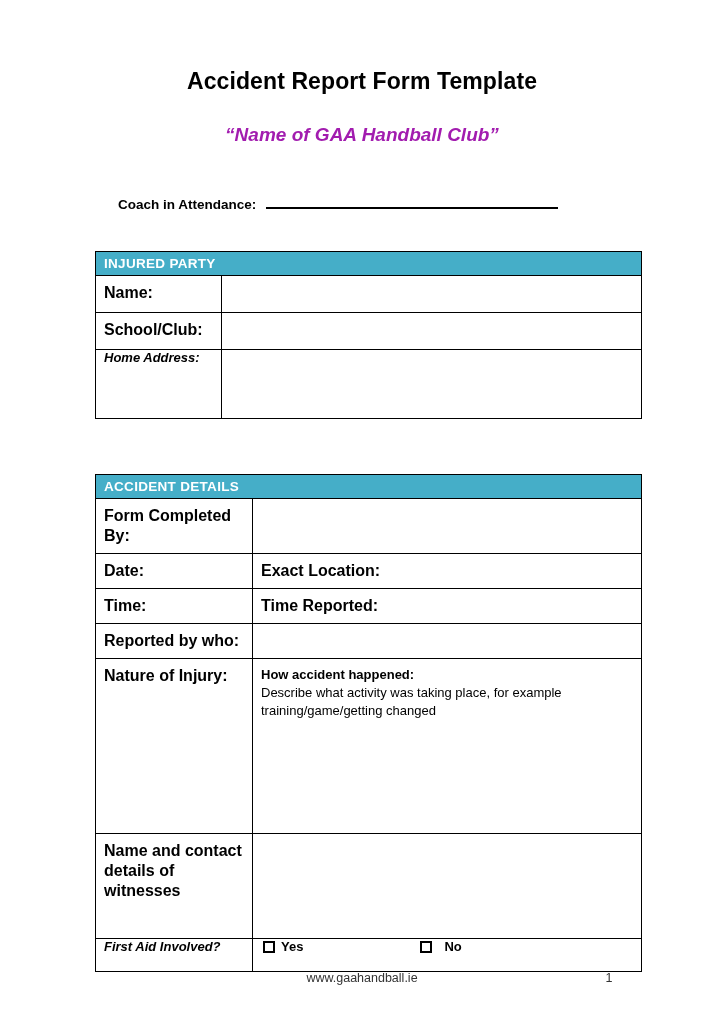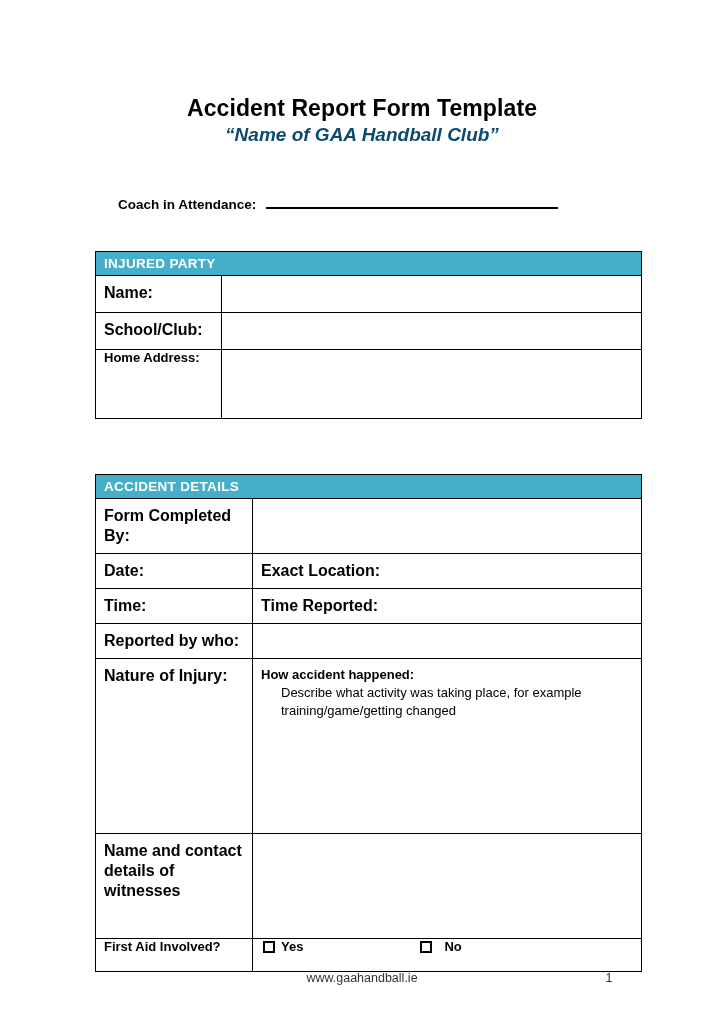--- a/index.html
+++ b/index.html
@@ -26,33 +26,32 @@
   .doc-title {
     position: absolute;
     left: 0;
     right: 0;
     top: 68px;
     text-align: center;
     font-size: 23px;
     font-weight: bold;
     letter-spacing: 0.1px;
     color: #000000;
-    margin-top: 27px;
   }
 
   .doc-subtitle {
     position: absolute;
     left: 0;
     right: 0;
     top: 124px;
     text-align: center;
     font-size: 19px;
     font-weight: bold;
     font-style: italic;
-    color: #0c4a6e;
+    color: #a21caf;
   }
 
   
   .coach-row {
     position: absolute;
     left: 118px;
     top: 197px;
     display: flex;
     align-items: baseline;
   }
@@ -98,37 +97,37 @@
     font-weight: bold;
     padding: 7px 6px 7px 8px !important;
     line-height: 1.25;
   }
   .cell-label-mid {
     font-size: 13px;
     font-weight: bold;
     padding: 0 6px 0 8px !important;
     line-height: 1.25;
     vertical-align: middle;
+    font-style: italic;
   }
   .cell-blank {
     padding: 7px 6px 7px 8px !important;
   }
   .cell-note {
     font-size: 13px;
     padding: 7px 8px 7px 8px !important;
     line-height: 1.38;
   }
   .note-head {
     font-weight: bold;
     display: block;
   }
   .note-body {
     font-weight: normal;
     display: block;
-    margin-left: 20px;
   }
 
   
   #table-injured-party {
     left: 95px;
     top: 251px;
     width: 547px;
   }
   #table-injured-party .col-a { width: 126px; }
 

